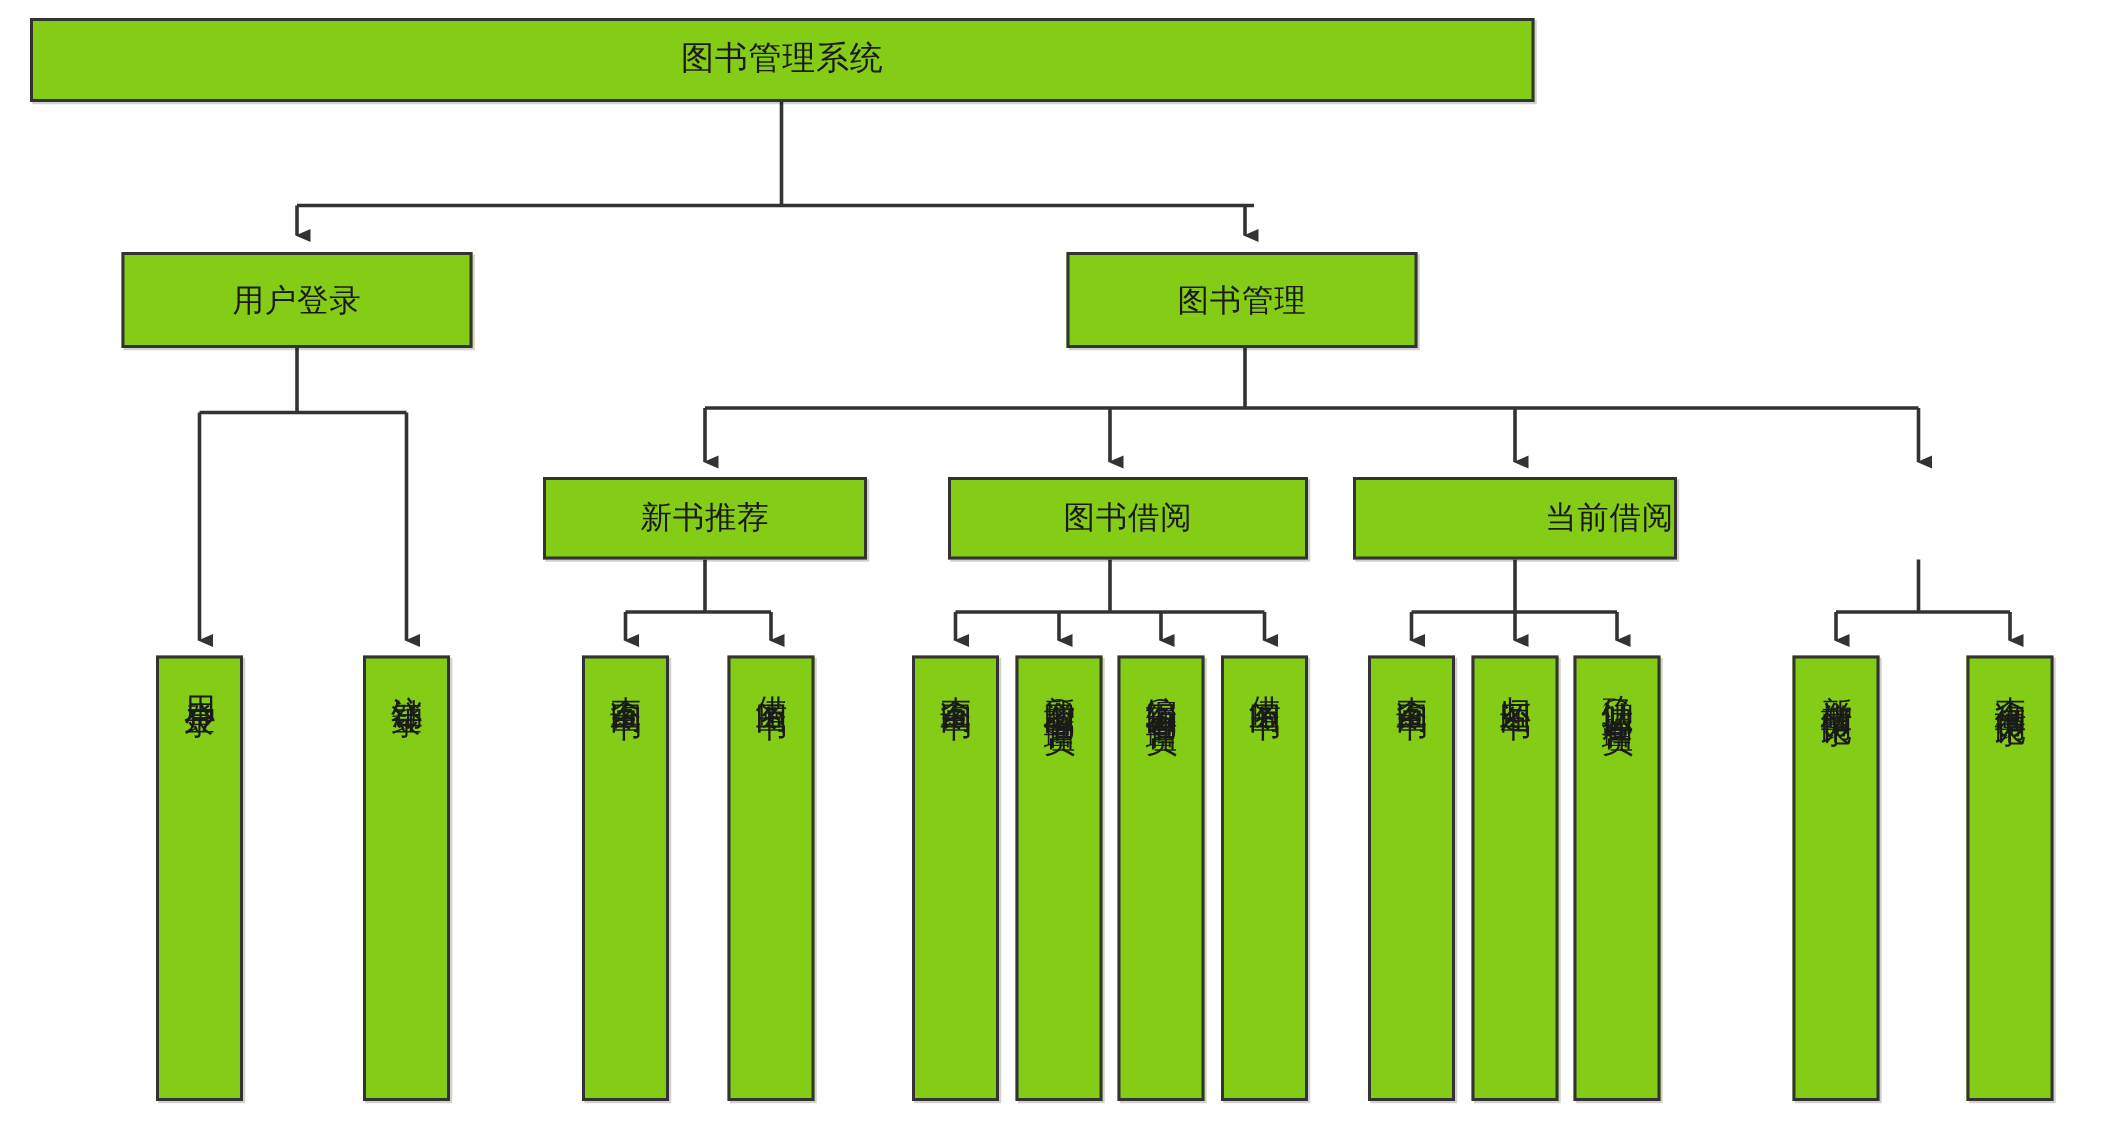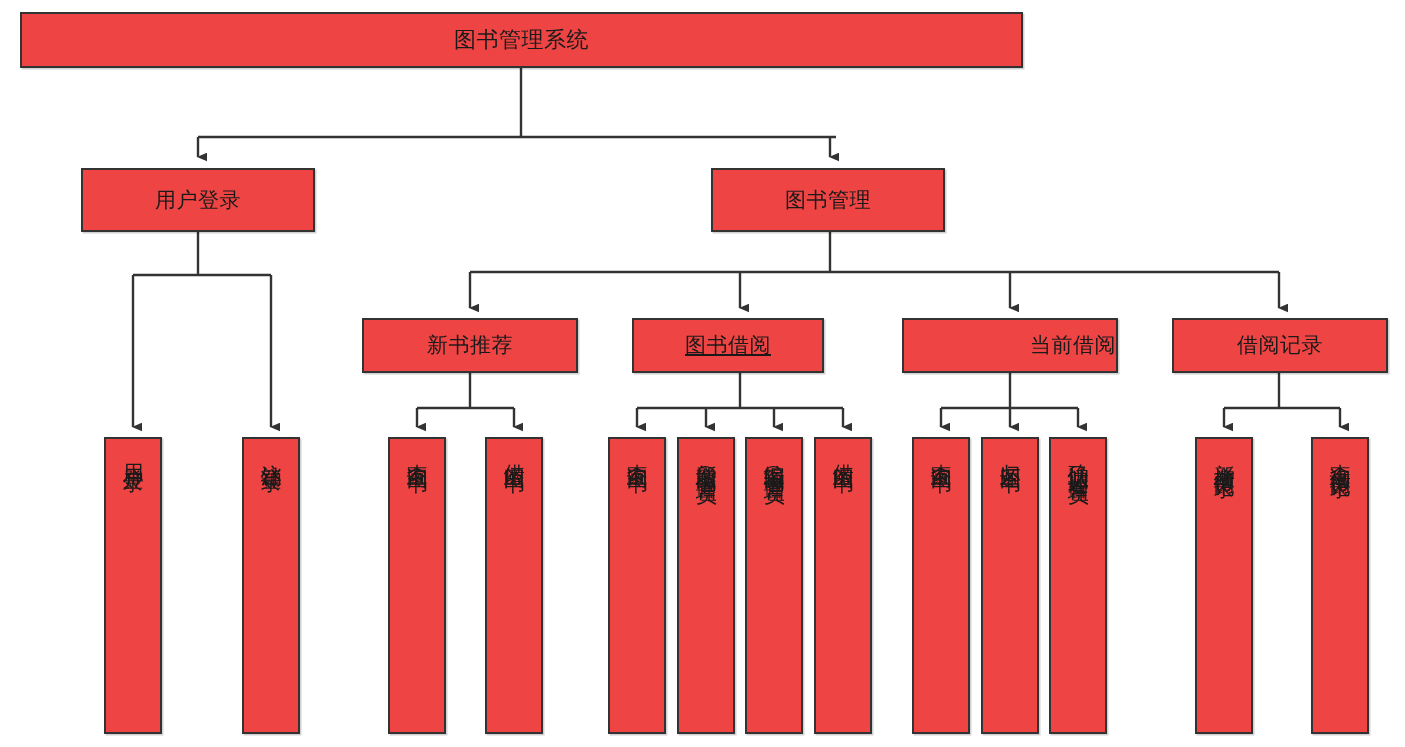--- a/index.html
+++ b/index.html
@@ -22,21 +22,21 @@
     position: absolute;
     left: 0;
     top: 0;
     width: 1405px;
     height: 747px;
     pointer-events: none;
   }
   .node {
     position: absolute;
     box-sizing: border-box;
-    background: #ef4444;
+    background: #84cc16;
     border: 2px solid #333333;
     box-shadow: 1.5px 1.5px 0 rgba(0,0,0,0.18);
     display: flex;
     align-items: center;
     justify-content: center;
     color: #1a1a1a;
     z-index: 2;
   }
   .node-label {
     display: block;
@@ -142,31 +142,28 @@
   </div>
 
   <div class="node horiz" style="left:711px; top:168px; width:234px; height:64px;">
     <span class="node-label">图书管理</span>
   </div>
 
   <div class="node horiz" style="left:362px; top:318px; width:216px; height:55px;">
     <span class="node-label">新书推荐</span>
   </div>
 
-  <div class="node horiz" style="left:632px; top:318px; width:192px; height:55px;text-decoration:underline;">
+  <div class="node horiz" style="left:632px; top:318px; width:240px; height:55px;">
     <span class="node-label">图书借阅</span>
   </div>
 
   <div class="node horiz" style="left:902px; top:318px; width:216px; height:55px;justify-content:flex-end;">
     <span class="node-label">当前借阅</span>
   </div>
 
-  <div class="node horiz" style="left:1172px; top:318px; width:216px; height:55px;">
-    <span class="node-label">借阅记录</span>
-  </div>
 
   <div class="node vert" style="left:104px; top:437px; width:58px; height:297px;">
     <span class="node-label">用户登录</span>
   </div>
 
   <div class="node vert" style="left:242px; top:437px; width:58px; height:297px;">
     <span class="node-label">注销登录</span>
   </div>
 
   <div class="node vert" style="left:388px; top:437px; width:58px; height:297px;">

